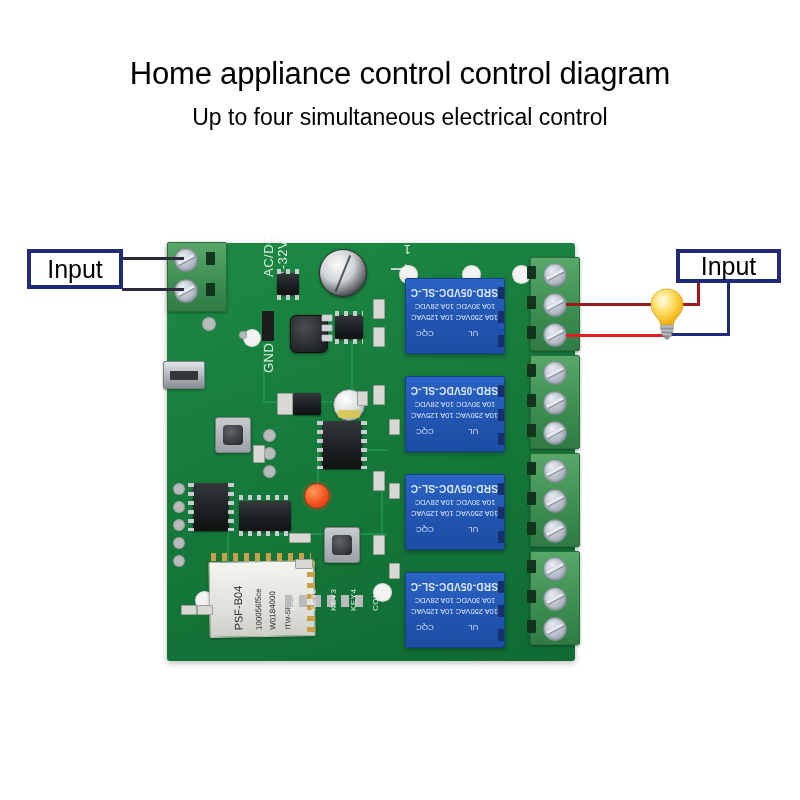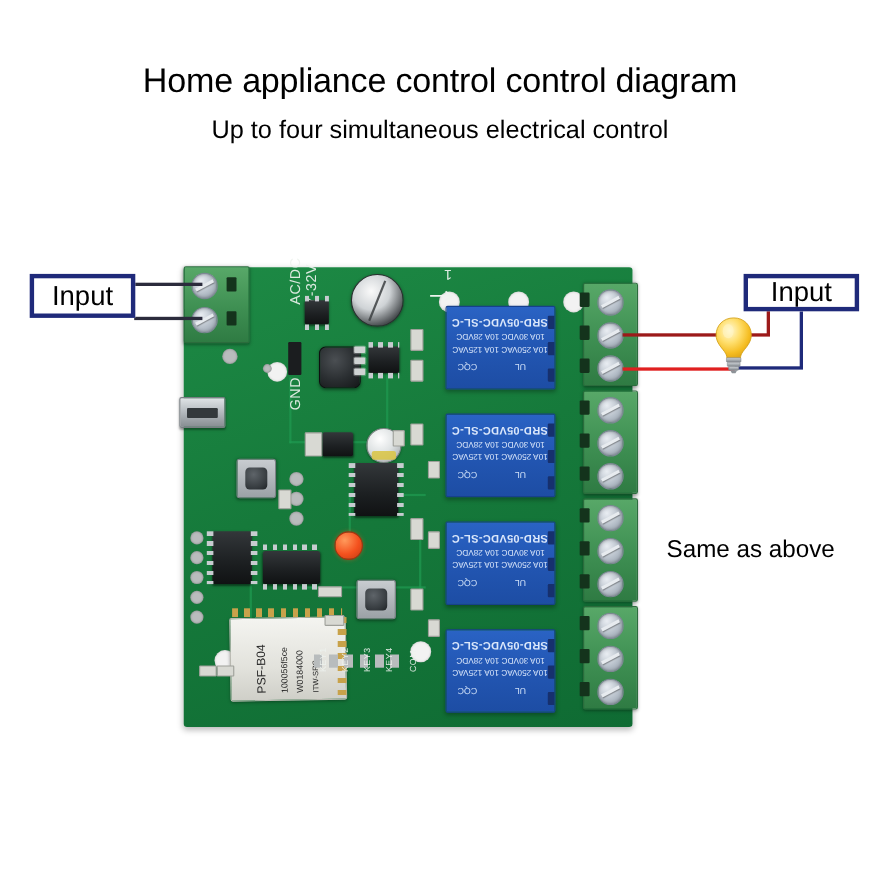--- a/index.html
+++ b/index.html
@@ -340,21 +340,20 @@
     opacity: 0.9;
   }
 </style>
 </head>
 <body>
 
 <div id="stage">
 
   <div class="title">Home appliance control control diagram</div>
   <div class="subtitle">Up to four simultaneous electrical control</div>
-  <div class="note-right">Same as above</div>
 
   <div id="pcb">
 
     <div class="pcb-hole" style="left:232px; top:22px; width:19px; height:19px;"></div>
     <div class="pcb-hole" style="left:295px; top:22px; width:19px; height:19px;"></div>
     <div class="pcb-hole" style="left:345px; top:22px; width:19px; height:19px;"></div>
     <div class="pcb-hole" style="left:174px; top:34px; width:15px; height:15px;"></div>
     <div class="pcb-hole" style="left:76px; top:86px; width:18px; height:18px;"></div>
     <div class="pcb-hole" style="left:28px; top:348px; width:19px; height:19px;"></div>
     <div class="pcb-hole" style="left:206px; top:340px; width:19px; height:19px;"></div>

